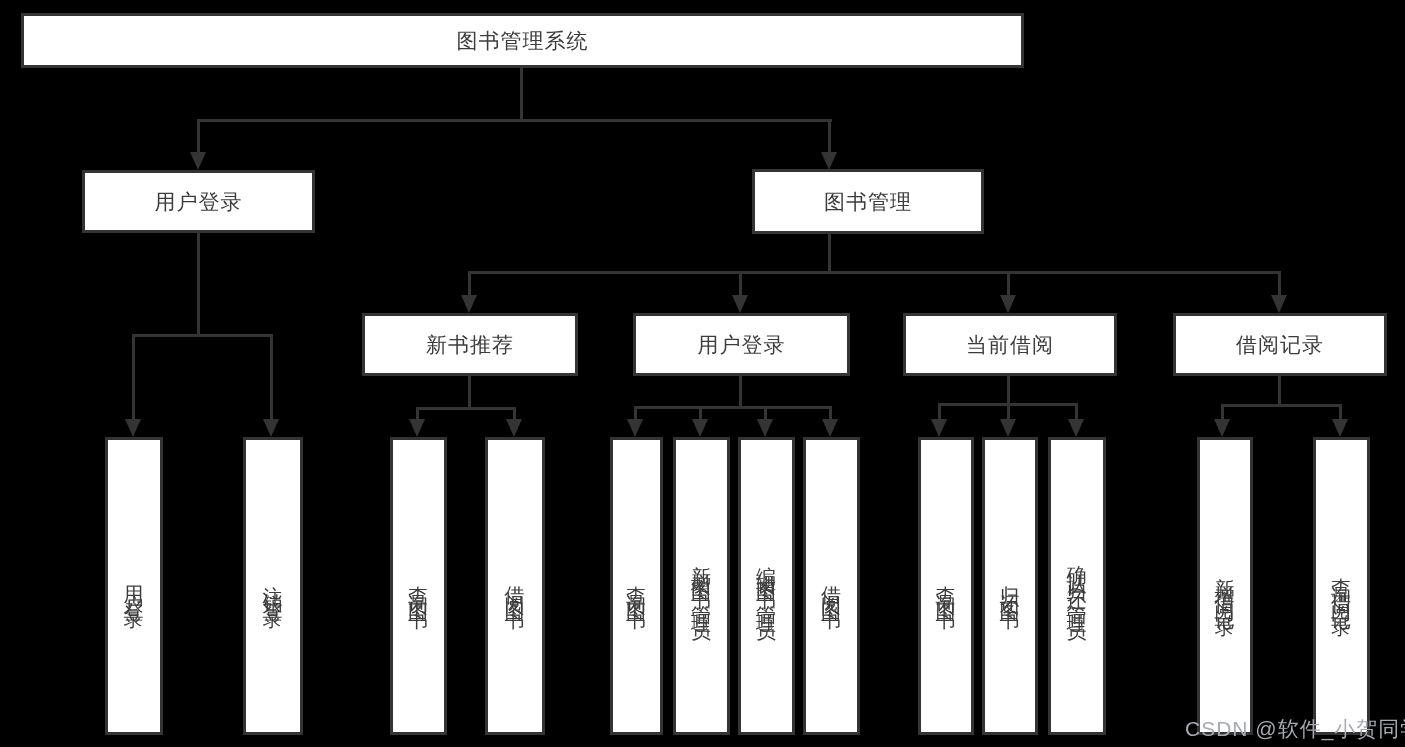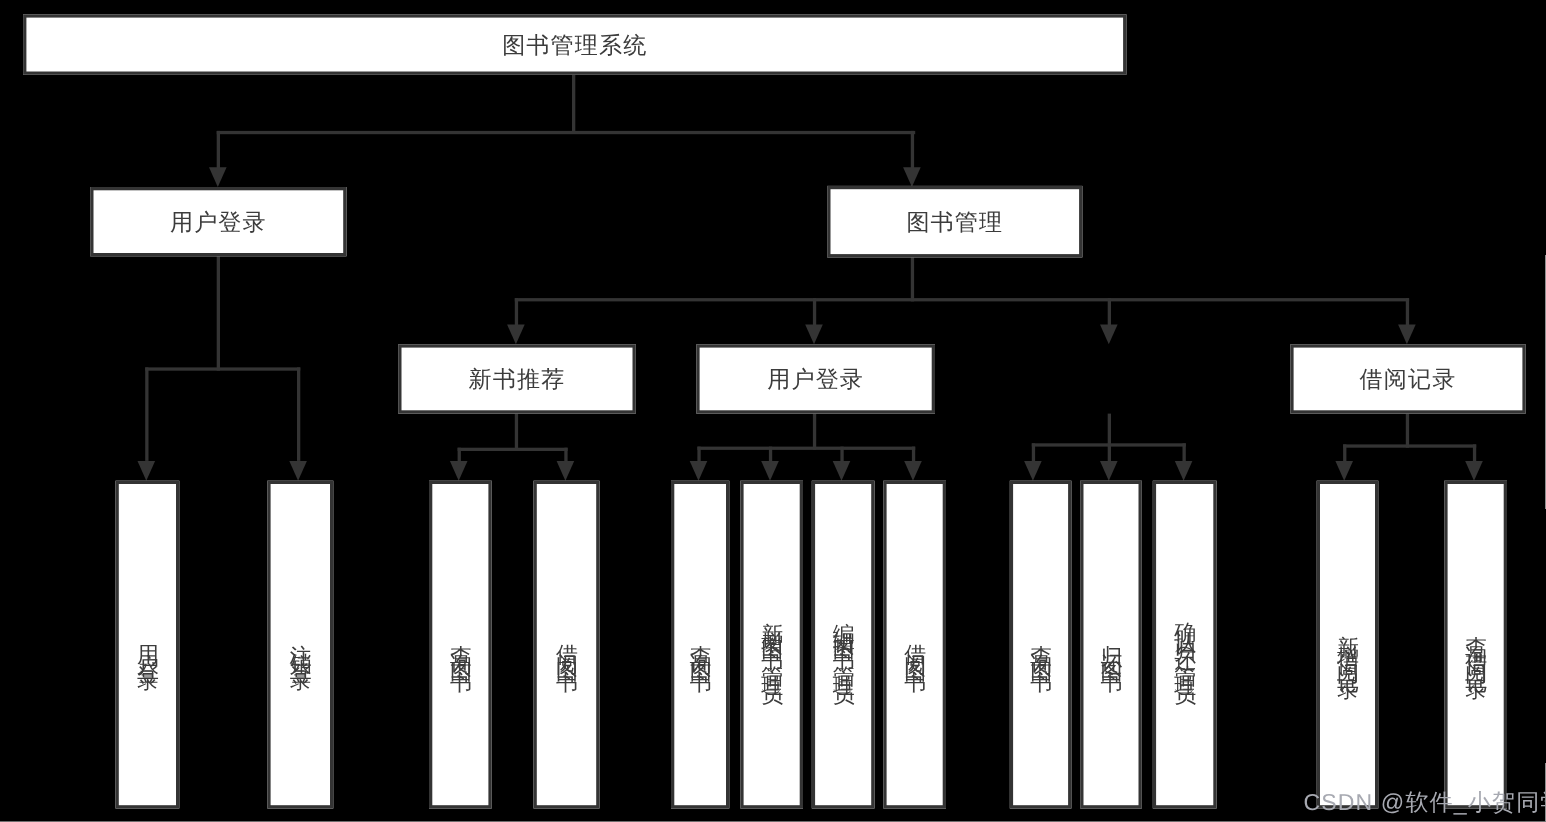--- a/index.html
+++ b/index.html
@@ -78,20 +78,23 @@
   </div>
 
   <div class="hnode" style="left:362px; top:313px; width:216px; height:63px;text-align:right;">
     <span>新书推荐</span>
   </div>
 
   <div class="hnode" style="left:633px; top:313px; width:217px; height:63px;">
     <span>用户登录</span>
   </div>
 
+  <div class="hnode" style="left:903px; top:313px; width:214px; height:63px;">
+    <span>当前借阅</span>
+  </div>
 
   <div class="hnode" style="left:1173px; top:313px; width:214px; height:63px;">
     <span>借阅记录</span>
   </div>
 
   <div class="leaf" style="left:105px; width:58px;">
     <span>用户登录</span>
   </div>
   <div class="leaf" style="left:243px; width:60px;">
     <span>注销登录</span>

